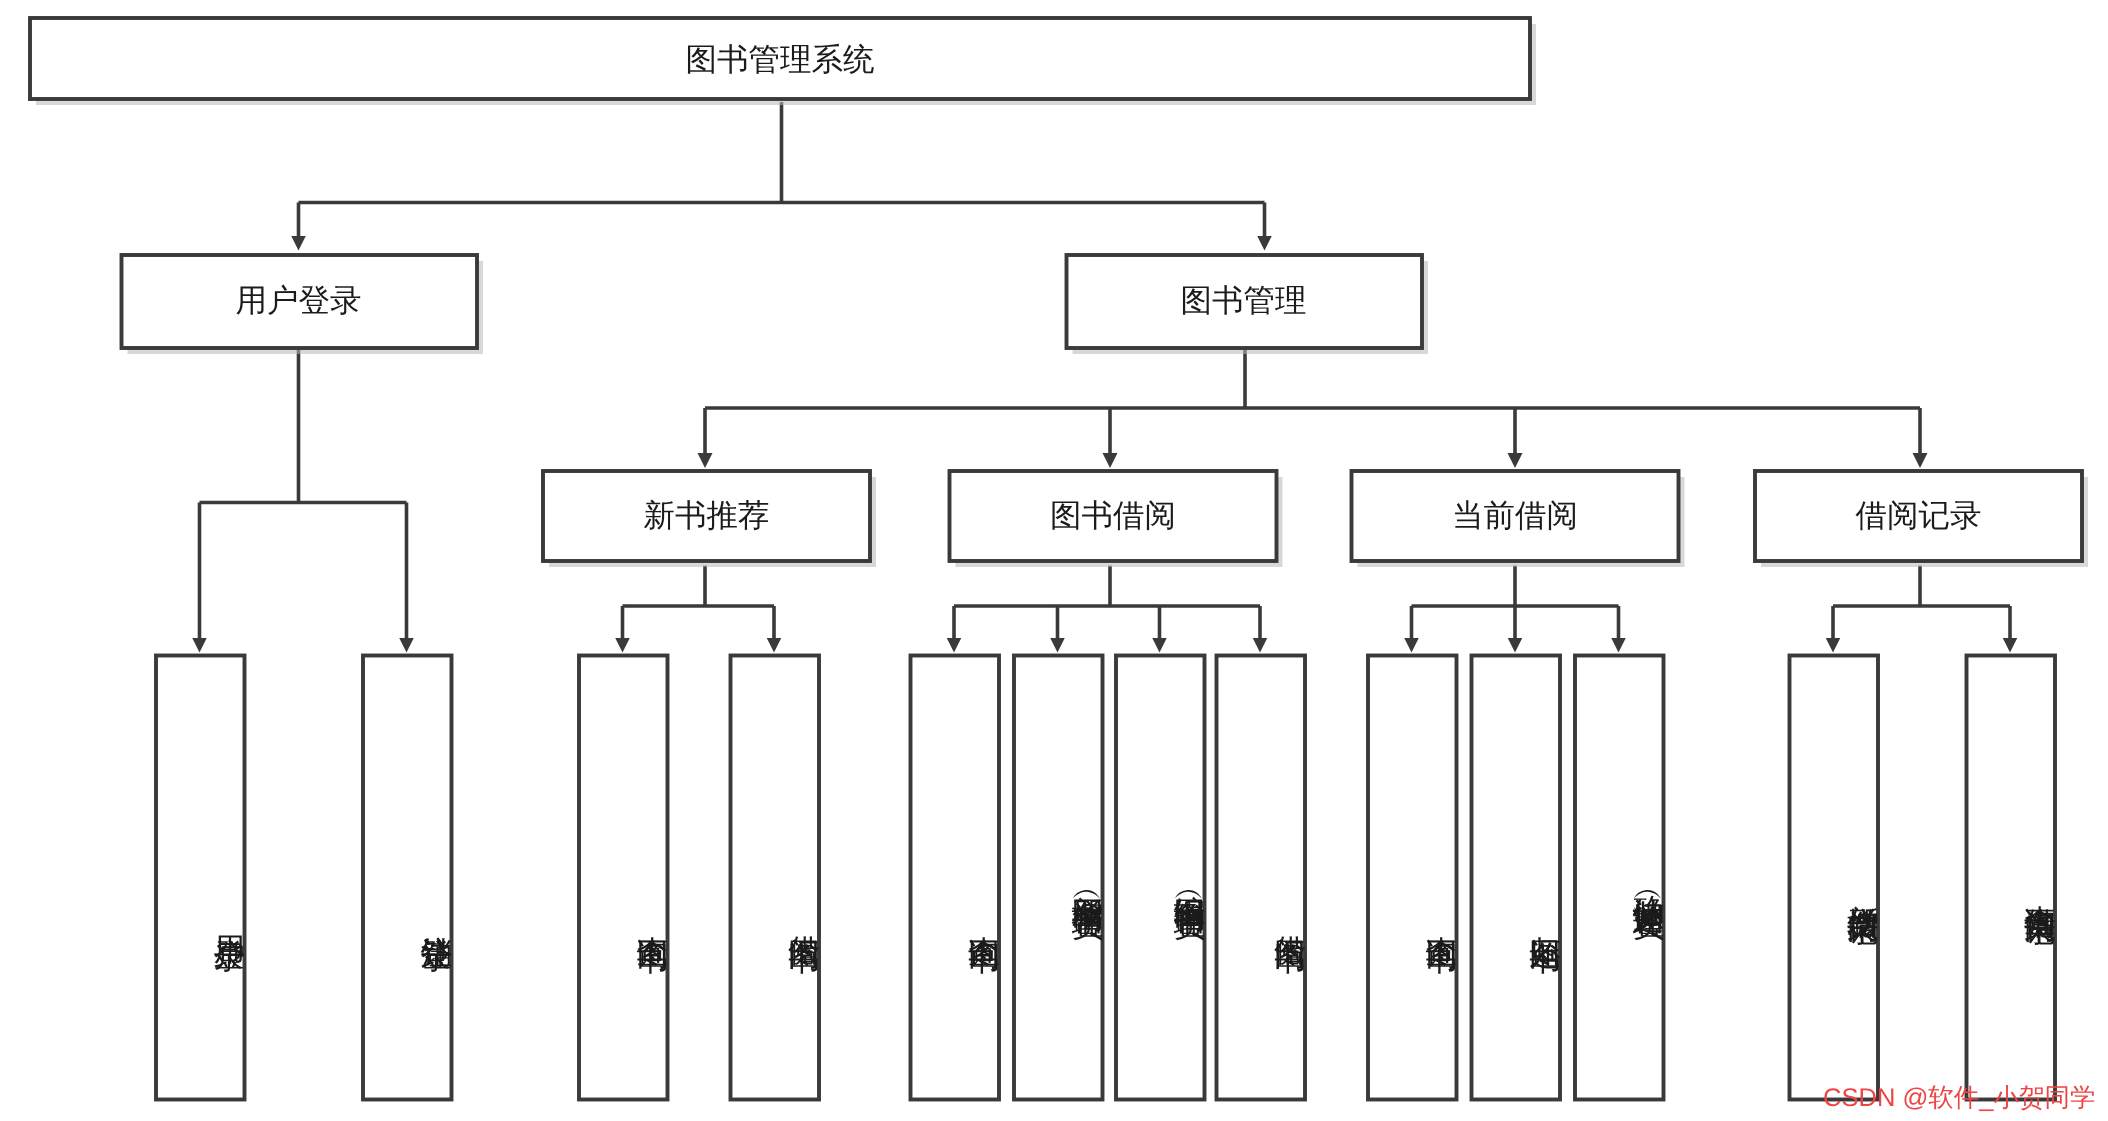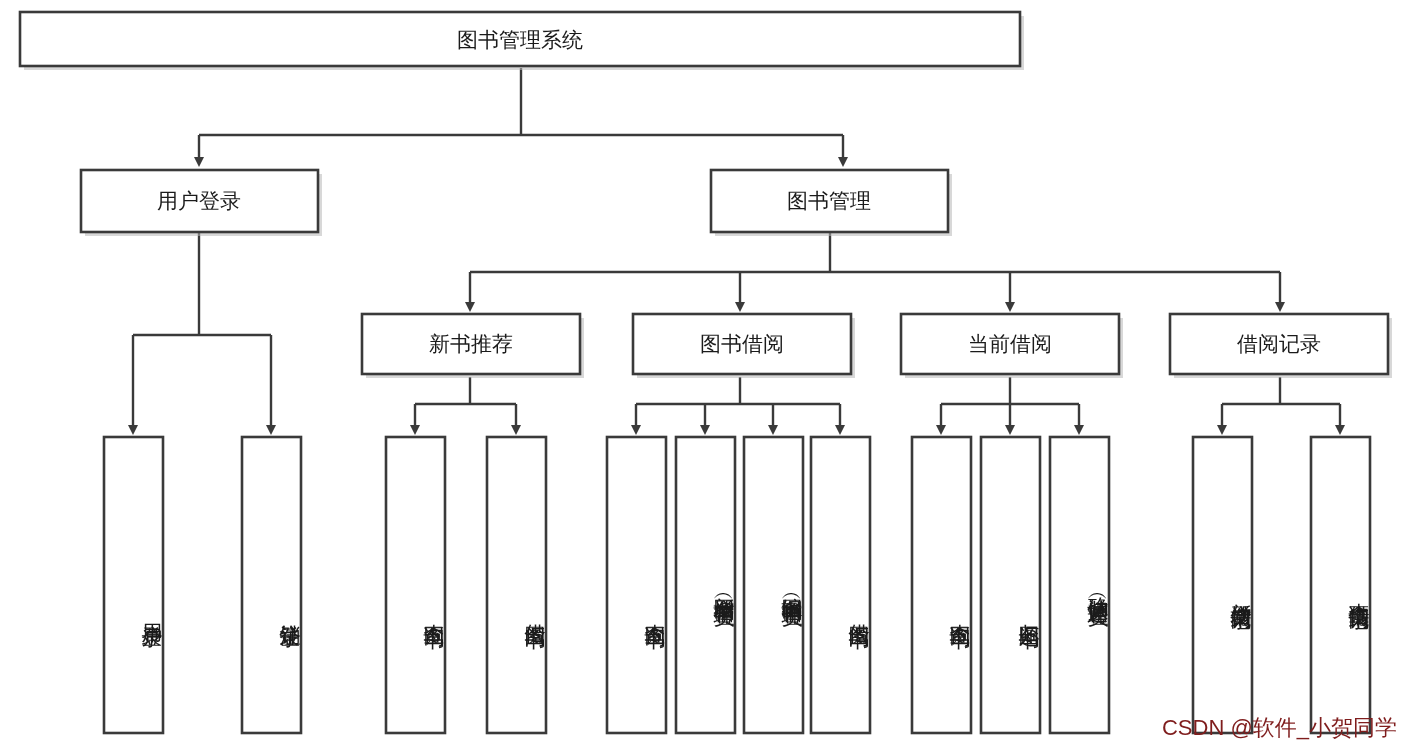--- a/index.html
+++ b/index.html
@@ -64,22 +64,22 @@
     display: flex;
     align-items: flex-start;
     justify-content: center;
     pointer-events: none;
   }
   .watermark {
     position: absolute;
     right: 8px;
     bottom: 4px;
     font-family: "Liberation Sans", "DejaVu Sans", sans-serif;
-    font-size: 22px;
-    color: #7f1d1d;
+    font-size: 17px;
+    color: #ef4444;
     white-space: nowrap;
     user-select: none;
     text-align: center;
   }
 </style>
 </head>
 <body>
 
 <div id="diagram-root">
 

